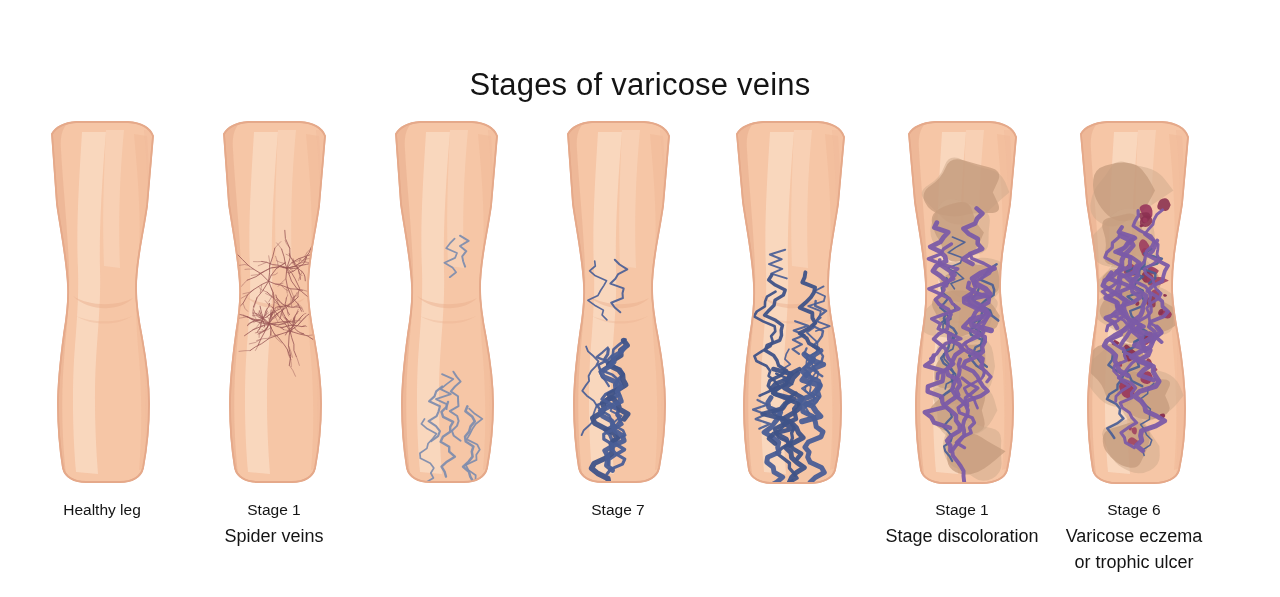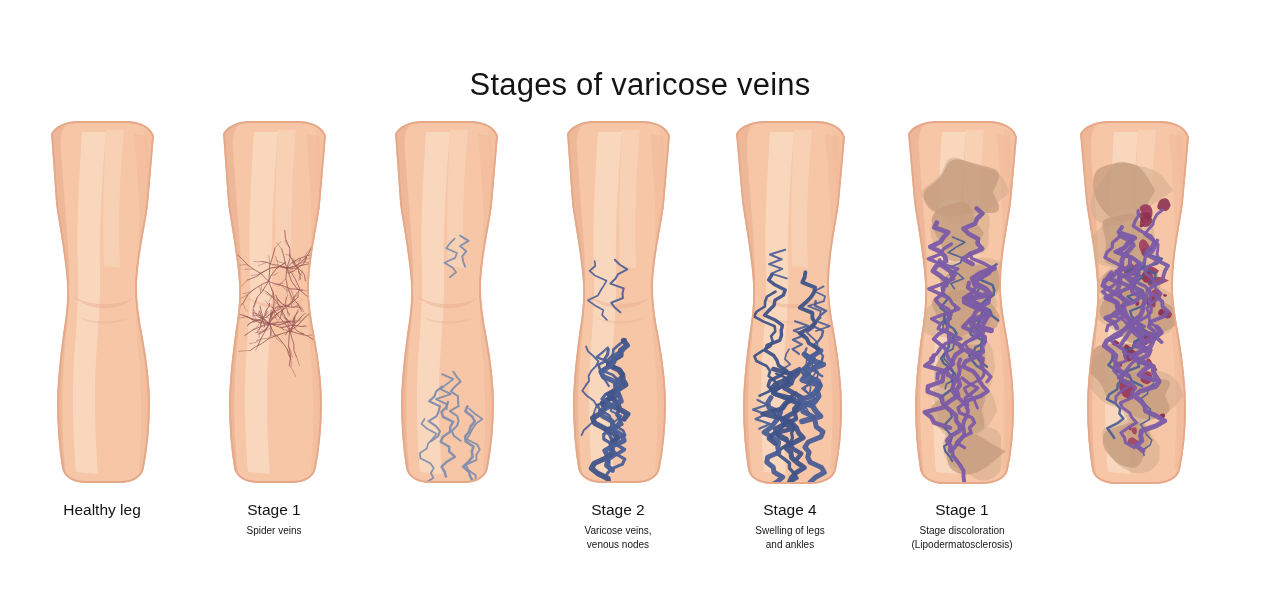--- a/index.html
+++ b/index.html
@@ -65,21 +65,21 @@
     text-align: center;
     line-height: 1.42;
   }
   .caption-title {
     display: block;
     font-size: 15.5px;
     color: #141414;
   }
   .caption-sub {
     display: block;
-    font-size: 10px;
+    font-size: 18px;
     color: #141414;
     margin-top: 3px;
   }
   .caption-sub:empty { display: none; }
   .cap-line { display: block; }
 </style>
 </head>
 <body style="background: rgb(255, 255, 255);">
 
 <div id="figure-root">
@@ -442,25 +442,21 @@
                 <path d="M78.2 277.9L70.6 283.0L72.4 288.0L69.2 293.0L60.7 298.1L62.6 303.1L72.1 308.1L82.3 313.2L85.4 318.2L79.2 323.3L80.1 328.3L79.8 333.3L73.2 338.4L62.2 343.4L59.5 348.4L65.8 353.5L75.9 358.5L76.7 363.5L76.7 368.6L80.6 373.6L87.5 378.7L82.9 383.7L68.6 388.7L62.4 393.8L63.5 398.8L69.0 403.8L69.8 408.9" fill="none" stroke="#3F5388" stroke-width="5.43430651994422" stroke-linecap="round" stroke-linejoin="round" opacity="0.95"></path>
                 <path d="M76.3 229.4L75.7 234.3L72.6 239.3L76.2 244.3L88.4 249.3L91.4 254.3L86.2 259.3L82.5 264.3L82.9 269.3L73.5 274.3L69.9 279.2L79.1 284.2L86.6 289.2L85.7 294.2L87.3 299.2L90.2 304.2L82.1 309.2L71.7 314.2L71.8 319.1L80.0 324.1L79.7 329.1L84.4 334.1L92.8 339.1L90.5 344.1L78.8 349.1L74.9 354.1" fill="none" stroke="#4A5E96" stroke-width="3.1082111458759756" stroke-linecap="round" stroke-linejoin="round" opacity="0.95"></path>
                 <path d="M91.6 220.5L95.2 225.4L88.6 230.3L89.0 235.2L81.3 240.1L76.7 245.0L86.5 249.9L90.6 254.8L91.0 259.7L93.8 264.7L86.2 269.6L77.0 274.5L82.0 279.4L86.1 284.3L87.6 289.2L95.8 294.1L92.0 299.0" fill="none" stroke="#3F5388" stroke-width="5.349482185812667" stroke-linecap="round" stroke-linejoin="round" opacity="0.95"></path>
                 <path d="M92.8 227.1L89.0 232.0L81.2 236.9L82.1 241.8L76.6 246.8L69.2 251.7L71.2 256.6L83.0 261.6L88.8 266.5L85.2 271.4L87.5 276.4L89.3 281.3L77.9 286.2L68.3 291.1L70.5 296.1L79.7 301.0L81.1 305.9L83.2 310.9L90.4 315.8L92.2 320.7L81.5 325.6L72.8 330.6L75.5 335.5L75.5 340.4L74.5 345.4L80.5 350.3" fill="none" stroke="#4A5E96" stroke-width="4.989286660822108" stroke-linecap="round" stroke-linejoin="round" opacity="0.95"></path>
               </g>
             </g>
             <path d="M36 14 C40 7 48 3 60 2 L112 2 C126 3 134 8 137 16 L131 86 C126 120 120 140 120 168 C120 186 123 203 126 218 C130 240 133 262 133 284 C133 312 130 332 127 348 C125 357 116 362 104 362 L70 362 C58 362 49 357 47 348 C44 330 42 308 42 284 C42 258 45 236 48 214 C51 196 53 182 52 166 C51 140 45 112 41 84 Z" fill="none" stroke="#E5A98A" stroke-width="1.8"></path>
           </svg>
         </div>
         <div class="caption">
-          <span class="caption-title">Stage 2</span>
-          <span class="caption-sub">
-            <span class="cap-line">Varicose veins,</span>
-            <span class="cap-line">venous nodes</span>
-          </span>
+          <span class="caption-title">Stage 7</span>
         </div>
       </div>
       <div class="stage-col">
         <div class="leg-wrap">
           <svg viewBox="0 0 172 365" aria-label="Stage 4" role="img">
             <defs>
               <clipPath id="clip-stage-4">
                 <path d="M33 14 C37 7 46 3 59 2 L114 2 C128 3 137 8 140 17 L134 84 C129 116 124 138 124 166 C124 184 127 200 130 216 C134 240 137 264 137 288 C137 316 134 336 131 350 C129 358 119 363 106 363 L68 363 C56 363 47 358 45 350 C42 332 40 310 40 286 C40 260 43 238 46 216 C49 198 51 184 50 166 C49 138 43 110 39 82 Z"></path>
               </clipPath>
             </defs>
@@ -494,27 +490,20 @@
                 <path d="M92.0 272.9L85.0 277.9L83.2 282.9L79.9 287.9L75.0 292.9L76.3 297.9L86.6 303.0L90.2 308.0L87.6 313.0L88.5 318.0L86.5 323.0L78.1 328.0L72.3 333.0L79.1 338.1L85.5 343.1L85.4 348.1L89.8 353.1L93.1 358.1L84.6 363.1L76.3 368.1L77.3 373.2" fill="none" stroke="#3F5388" stroke-width="3.306032998627052" stroke-linecap="round" stroke-linejoin="round" opacity="0.95"></path>
                 <path d="M95.3 249.1L86.0 254.0L84.4 259.0L82.0 264.0L71.4 269.0L70.7 274.0L83.6 279.0L94.3 283.9L90.1 288.9L91.0 293.9L92.1 298.9L80.3 303.9L70.8 308.8L72.9 313.8L82.5 318.8L84.5 323.8L89.2 328.8L97.3 333.7L93.3 338.7" fill="none" stroke="#3F5388" stroke-width="4.307809244515374" stroke-linecap="round" stroke-linejoin="round" opacity="0.95"></path>
                 <path d="M72.3 253.6L83.8 258.6L82.0 263.5L75.6 268.5L68.2 273.4L83.9 278.4L81.3 283.3L78.9 288.3L68.6 293.2L80.3 298.2L83.0 303.1L78.0 308.1L71.5 313.0L74.7 317.9L87.0 322.9" fill="none" stroke="#3F5388" stroke-width="2.6521343159489335" stroke-linecap="round" stroke-linejoin="round" opacity="0.95"></path>
                 <path d="M67.0 277.5L63.8 282.5L64.8 287.5L76.6 292.5L74.8 297.4L70.8 302.4L67.2 307.4L60.1 312.4L68.9 317.3L74.7 322.3L73.7 327.3L74.9 332.3L63.6 337.2L62.8 342.2L69.2 347.2L70.0 352.2L78.7 357.1L72.8 362.1L63.6 367.1L65.9 372.1L64.0 377.0" fill="none" stroke="#4A5E96" stroke-width="4.9553734344895926" stroke-linecap="round" stroke-linejoin="round" opacity="0.95"></path>
                 <path d="M69.3 249.0L87.4 254.0L83.8 259.0L71.3 263.9L67.1 268.9L70.9 273.9L90.3 278.8L80.8 283.8L76.7 288.8L58.5 293.8L77.3 298.7L79.9 303.7L89.2 308.7L69.8 313.6L65.0 318.6L71.0 323.6" fill="none" stroke="#3F5388" stroke-width="4.437971325032413" stroke-linecap="round" stroke-linejoin="round" opacity="0.95"></path>
               </g>
             </g>
             <path d="M33 14 C37 7 46 3 59 2 L114 2 C128 3 137 8 140 17 L134 84 C129 116 124 138 124 166 C124 184 127 200 130 216 C134 240 137 264 137 288 C137 316 134 336 131 350 C129 358 119 363 106 363 L68 363 C56 363 47 358 45 350 C42 332 40 310 40 286 C40 260 43 238 46 216 C49 198 51 184 50 166 C49 138 43 110 39 82 Z" fill="none" stroke="#E5A98A" stroke-width="1.8"></path>
           </svg>
         </div>
-        <div class="caption">
-          <span class="caption-title">Stage 4</span>
-          <span class="caption-sub">
-            <span class="cap-line">Swelling of legs</span>
-            <span class="cap-line">and ankles</span>
-          </span>
-        </div>
       </div>
       <div class="stage-col">
         <div class="leg-wrap">
           <svg viewBox="0 0 172 365" aria-label="Stage 5" role="img">
             <defs>
               <clipPath id="clip-stage-5">
                 <path d="M33 14 C37 7 46 3 59 2 L114 2 C128 3 137 8 140 17 L134 84 C129 116 124 138 124 166 C124 184 127 200 130 216 C134 240 137 264 137 288 C137 316 134 336 131 350 C129 358 119 363 106 363 L68 363 C56 363 47 358 45 350 C42 332 40 310 40 286 C40 260 43 238 46 216 C49 198 51 184 50 166 C49 138 43 110 39 82 Z"></path>
               </clipPath>
             </defs>
             <path d="M33 14 C37 7 46 3 59 2 L114 2 C128 3 137 8 140 17 L134 84 C129 116 124 138 124 166 C124 184 127 200 130 216 C134 240 137 264 137 288 C137 316 134 336 131 350 C129 358 119 363 106 363 L68 363 C56 363 47 358 45 350 C42 332 40 310 40 286 C40 260 43 238 46 216 C49 198 51 184 50 166 C49 138 43 110 39 82 Z" fill="#F6C6A6" stroke="#E5A98A" stroke-width="1.6"></path>
@@ -567,21 +556,20 @@
                 <path d="M86.0 258.0L92.1 262.9L101.9 267.9L96.0 272.9L89.5 277.9L88.6 282.8L82.1 287.8L83.5 292.8L96.2 297.8L98.5 302.7L93.5 307.7L95.2 312.7L85.5 317.6L80.3 322.6L88.5 327.6" fill="none" stroke="#7B5BA6" stroke-width="3.3715735703706744" stroke-linecap="round" stroke-linejoin="round" opacity="0.95"></path>
               </g>
             </g>
             <path d="M33 14 C37 7 46 3 59 2 L114 2 C128 3 137 8 140 17 L134 84 C129 116 124 138 124 166 C124 184 127 200 130 216 C134 240 137 264 137 288 C137 316 134 336 131 350 C129 358 119 363 106 363 L68 363 C56 363 47 358 45 350 C42 332 40 310 40 286 C40 260 43 238 46 216 C49 198 51 184 50 166 C49 138 43 110 39 82 Z" fill="none" stroke="#E5A98A" stroke-width="1.8"></path>
           </svg>
         </div>
         <div class="caption">
           <span class="caption-title">Stage 1</span>
           <span class="caption-sub">
             <span class="cap-line">Stage discoloration</span>
-            <span class="cap-line">(Lipodermatosclerosis)</span>
           </span>
         </div>
       </div>
       <div class="stage-col">
         <div class="leg-wrap">
           <svg viewBox="0 0 172 365" aria-label="Stage 6" role="img">
             <defs>
               <clipPath id="clip-stage-6">
                 <path d="M33 14 C37 7 46 3 59 2 L114 2 C128 3 137 8 140 17 L134 84 C129 116 124 138 124 166 C124 184 127 200 130 216 C134 240 137 264 137 288 C137 316 134 336 131 350 C129 358 119 363 106 363 L68 363 C56 363 47 358 45 350 C42 332 40 310 40 286 C40 260 43 238 46 216 C49 198 51 184 50 166 C49 138 43 110 39 82 Z"></path>
               </clipPath>
@@ -667,16 +655,23 @@
                 <path d="M92.1 205.5L87.1 210.5L106.6 215.4L99.4 220.4L86.6 225.3L102.1 230.3L100.0 235.2L91.4 240.2L102.7 245.1L95.8 250.1L91.1 255.0L105.6 260.0" fill="none" stroke="#7B5BA6" stroke-width="4.992066555470228" stroke-linecap="round" stroke-linejoin="round" opacity="0.95"></path>
                 <path d="M68.0 184.6L69.2 189.7L63.9 194.8L75.4 199.9L79.8 205.0L74.9 210.1L73.2 215.2L62.4 220.2L68.0 225.3L76.5 230.4L76.4 235.5L78.3 240.6L66.4 245.7L65.7 250.8L70.3 255.9L73.0 260.9L81.6 266.0L73.5 271.1L68.0 276.2L67.7 281.3" fill="none" stroke="#7B5BA6" stroke-width="2.901031243801117" stroke-linecap="round" stroke-linejoin="round" opacity="0.95"></path>
                 <path d="M72.0 115.5L82.5 120.5L85.2 125.5L80.9 130.5L75.9 135.5L73.8 140.5L73.9 145.5L70.7 150.5L65.3 155.5L57.0 160.6L54.9 165.6L62.4 170.6L71.0 175.6L77.3 180.6L75.5 185.6L76.4 190.6L78.7 195.6L81.3 200.6L82.6 205.6L75.4 210.7L66.3 215.7L58.8 220.7L56.2 225.7L63.0 230.7L67.8 235.7L66.7 240.7L69.3 245.7L71.3 250.7L80.1 255.7" fill="none" stroke="#7B5BA6" stroke-width="4.791003334522248" stroke-linecap="round" stroke-linejoin="round" opacity="0.95"></path>
                 <path d="M63.4 152.8L59.7 157.8L71.8 162.8L70.3 167.8L67.8 172.8L57.7 177.9L69.5 182.9L70.2 187.9L72.2 192.9L57.8 197.9L66.3 203.0L69.0 208.0" fill="none" stroke="#7B5BA6" stroke-width="4.662266194820404" stroke-linecap="round" stroke-linejoin="round" opacity="0.95"></path>
                 <path d="M109.3 120.4L107.3 125.5L105.1 130.6L100.2 135.6L109.9 140.7L120.0 145.8L116.9 150.9L115.4 156.0L114.3 161.1L104.5 166.1L99.4 171.2L108.4 176.3L114.2 181.4L114.5 186.5L120.1 191.6L115.7 196.6L102.5 201.7L100.9 206.8L106.9 211.9L107.8 217.0L113.6 222.1" fill="none" stroke="#7B5BA6" stroke-width="3.767327992618084" stroke-linecap="round" stroke-linejoin="round" opacity="0.95"></path>
               </g>
             </g>
             <path d="M33 14 C37 7 46 3 59 2 L114 2 C128 3 137 8 140 17 L134 84 C129 116 124 138 124 166 C124 184 127 200 130 216 C134 240 137 264 137 288 C137 316 134 336 131 350 C129 358 119 363 106 363 L68 363 C56 363 47 358 45 350 C42 332 40 310 40 286 C40 260 43 238 46 216 C49 198 51 184 50 166 C49 138 43 110 39 82 Z" fill="none" stroke="#E5A98A" stroke-width="1.8"></path>
           </svg>
         </div>
+        <div class="caption">
+          <span class="caption-title">Stage 6</span>
+          <span class="caption-sub">
+            <span class="cap-line">Varicose eczema</span>
+            <span class="cap-line">or trophic ulcer</span>
+          </span>
+        </div>
       </div>
     </div>
 
 </div>
 
 </body></html>

